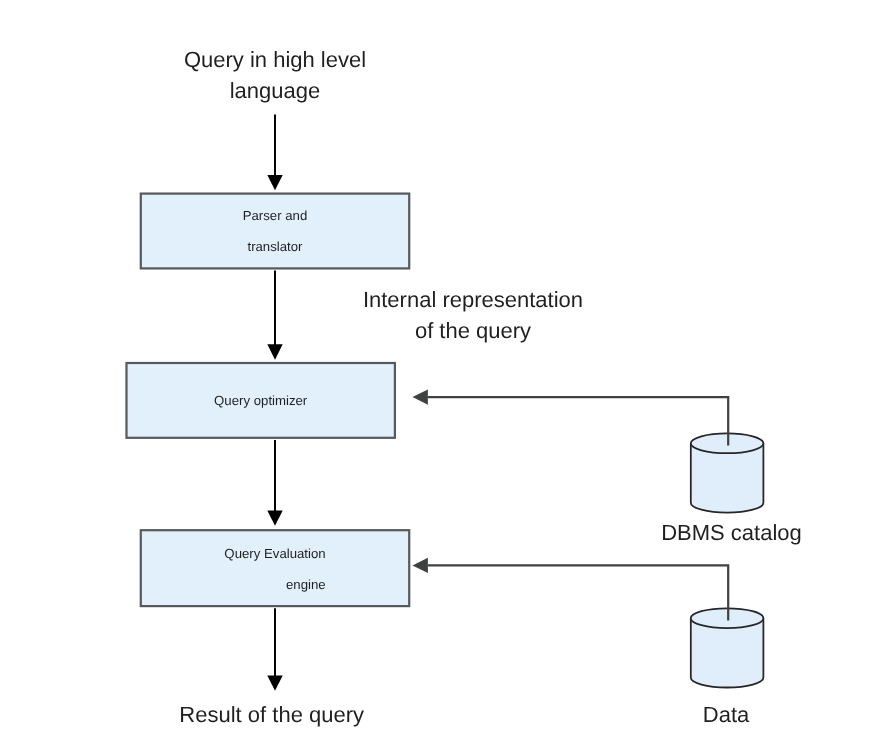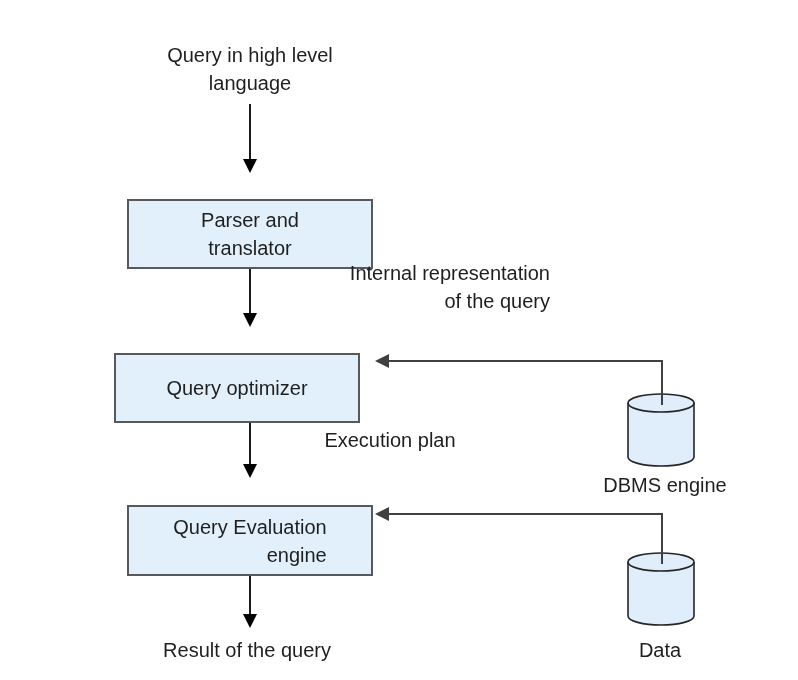--- a/index.html
+++ b/index.html
@@ -24,24 +24,23 @@
     position:absolute;
     box-sizing:border-box;
     width:246px;
     background:#e2f0fb;
     border:2px solid #58595c;
     display:flex;
     align-items:center;
     justify-content:center;
     text-align:center;
     white-space:pre-line;
-    font-size:20px;
+    font-size:12px;
     line-height:28px;
     color:#1f1f1f;
-    margin-top:24px;
   }
   svg.canvas{position:absolute;left:0;top:0;}
 </style>
 </head>
 <body>
 
 <div class="stage">
 
   <svg class="canvas" width="798" height="680" viewBox="0 0 798 680">
 
@@ -82,29 +81,28 @@
       <polygon points="375,514 389,507 389,521" fill="#3f4040"></polygon>
     </g>
   </svg>
 
   <div class="lbl" style="left:120px;top:41px;width:260px;">Query in high level
 language</div>
 
   <div class="node" style="left:127px;top:175px;height:70px;">Parser and
 translator</div>
 
-  <div class="lbl" style="left:310px;top:259px;width:240px;text-align:right;">Internal representation
+  <div class="lbl" style="left:310px;top:259px;width:240px;">Internal representation
 of the query</div>
 
   <div class="node" style="left:114px;top:329px;height:70px;">Query optimizer</div>
 
-  <div class="lbl" style="left:290px;top:426px;width:200px;">Execution plan</div>
 
   <div class="node" style="left:127px;top:481px;height:71px;text-align:right;">Query Evaluation
 engine</div>
 
-  <div class="lbl" style="left:575px;top:471px;width:180px;">DBMS engine</div>
+  <div class="lbl" style="left:575px;top:471px;width:180px;">DBMS catalog</div>
 
   <div class="lbl" style="left:117px;top:636px;width:260px;">Result of the query</div>
 
   <div class="lbl" style="left:580px;top:636px;width:160px;">Data</div>
 
 </div>
 
 </body></html>

